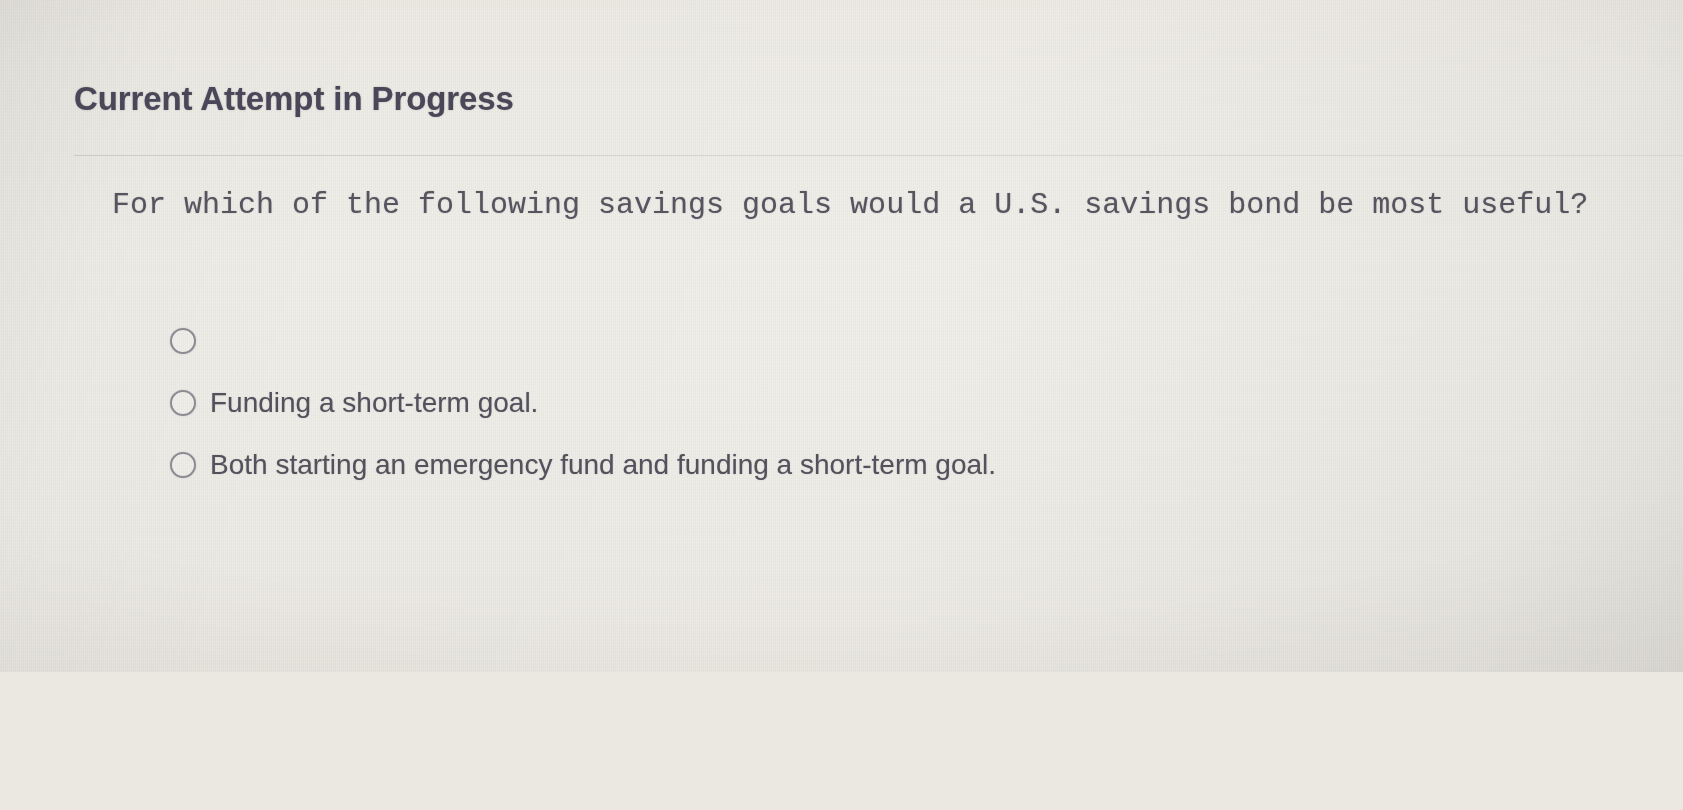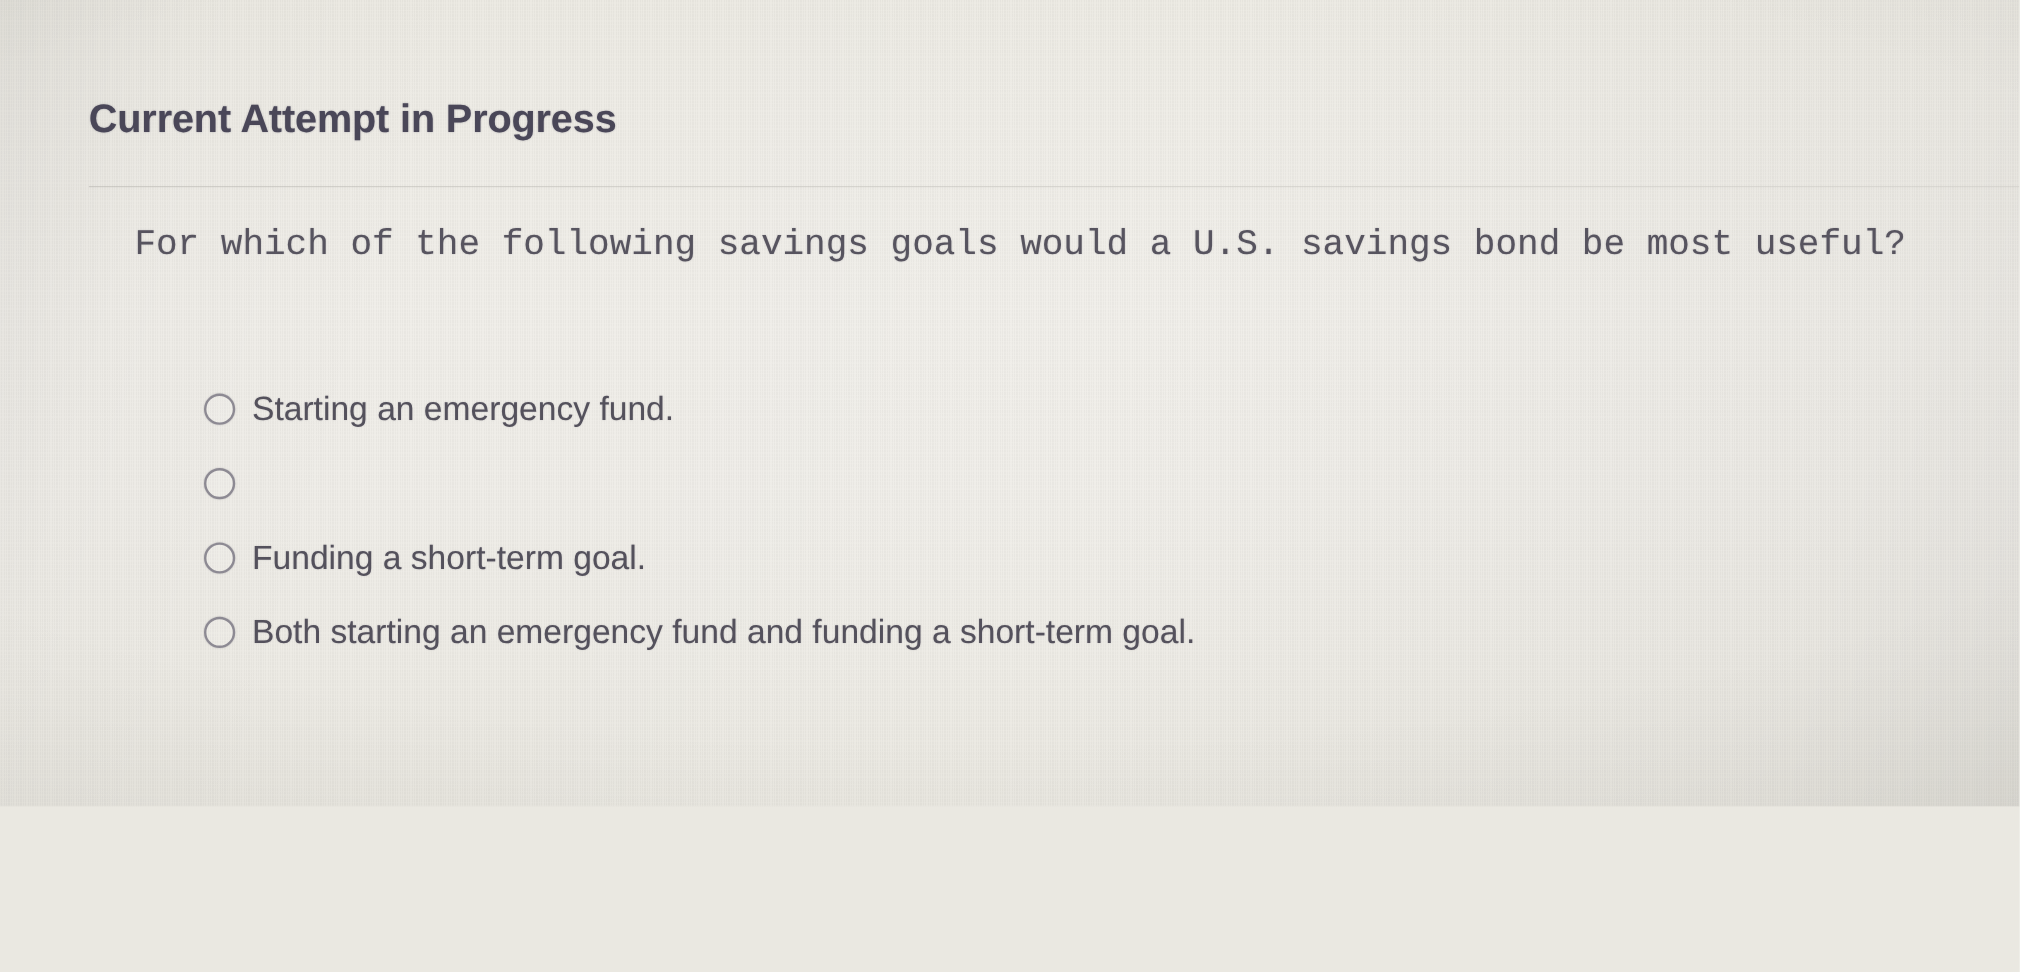--- a/index.html
+++ b/index.html
@@ -145,24 +145,20 @@
   <div id="content">
 
     <div class="page-title">Current Attempt in Progress</div>
 
     <div class="divider"></div>
 
     <div class="question-text">For which of the following savings goals would a U.S. savings bond be most useful?</div>
 
     <div class="options">
 
-      <div class="option-row">
-        <span class="radio"></span>
-        <span class="option-label">Starting an emergency fund.</span>
-      </div>
 
       <div class="option-row">
         <span class="radio"></span>
       </div>
 
       <div class="option-row">
         <span class="radio"></span>
         <span class="option-label">Funding a short-term goal.</span>
       </div>
 

